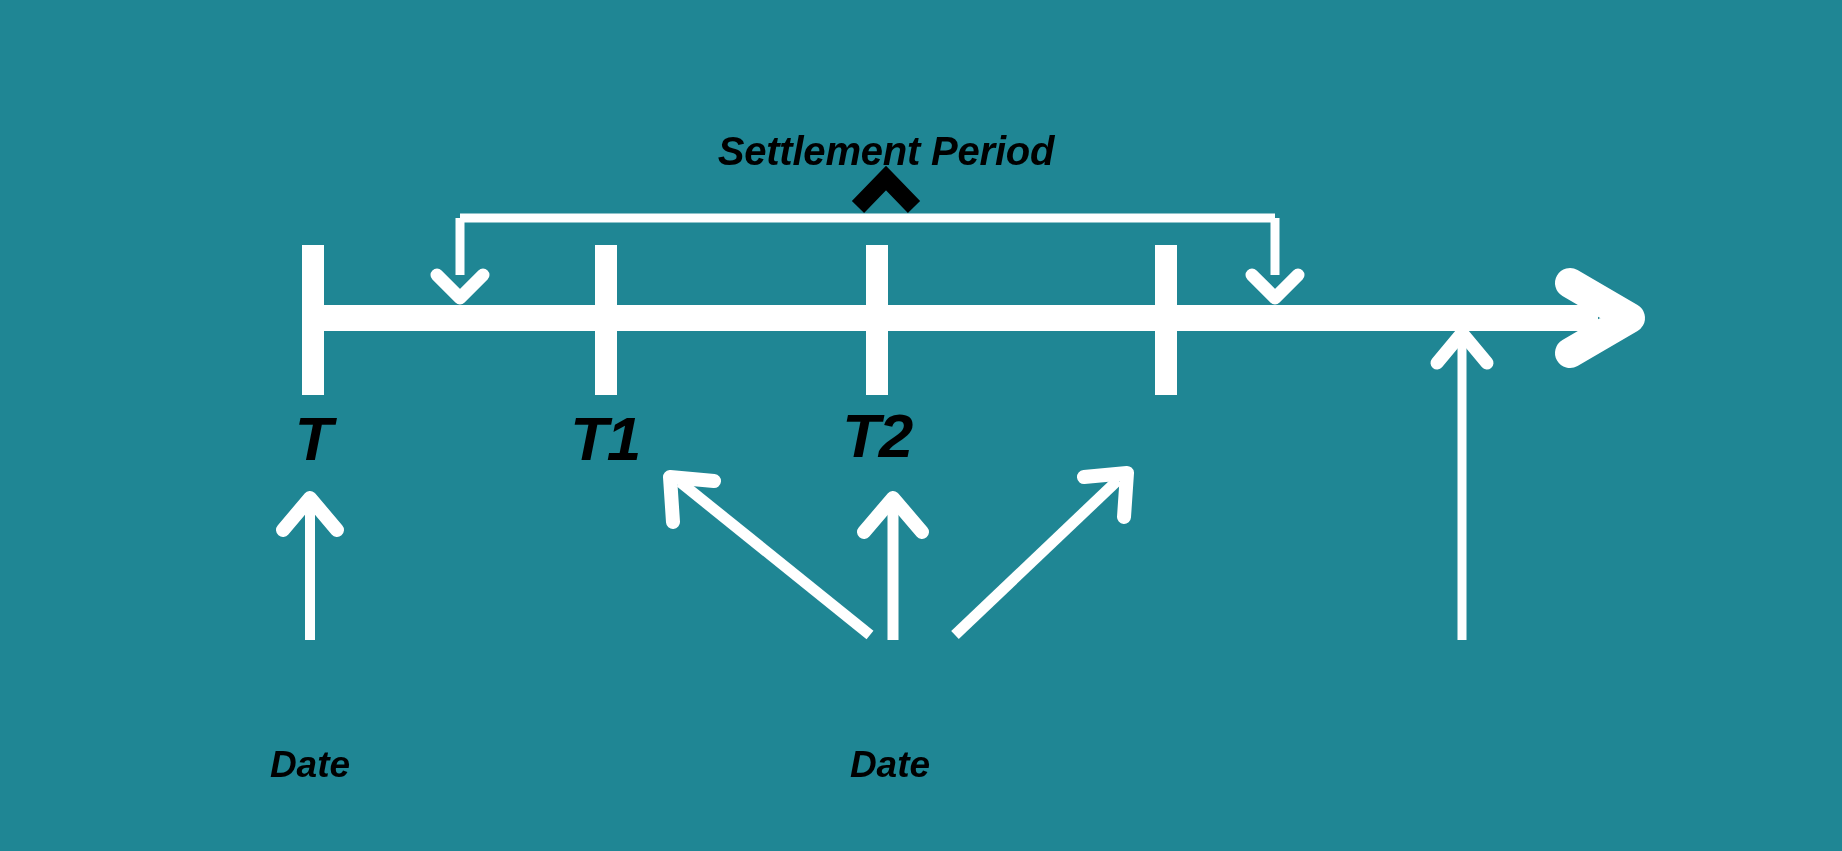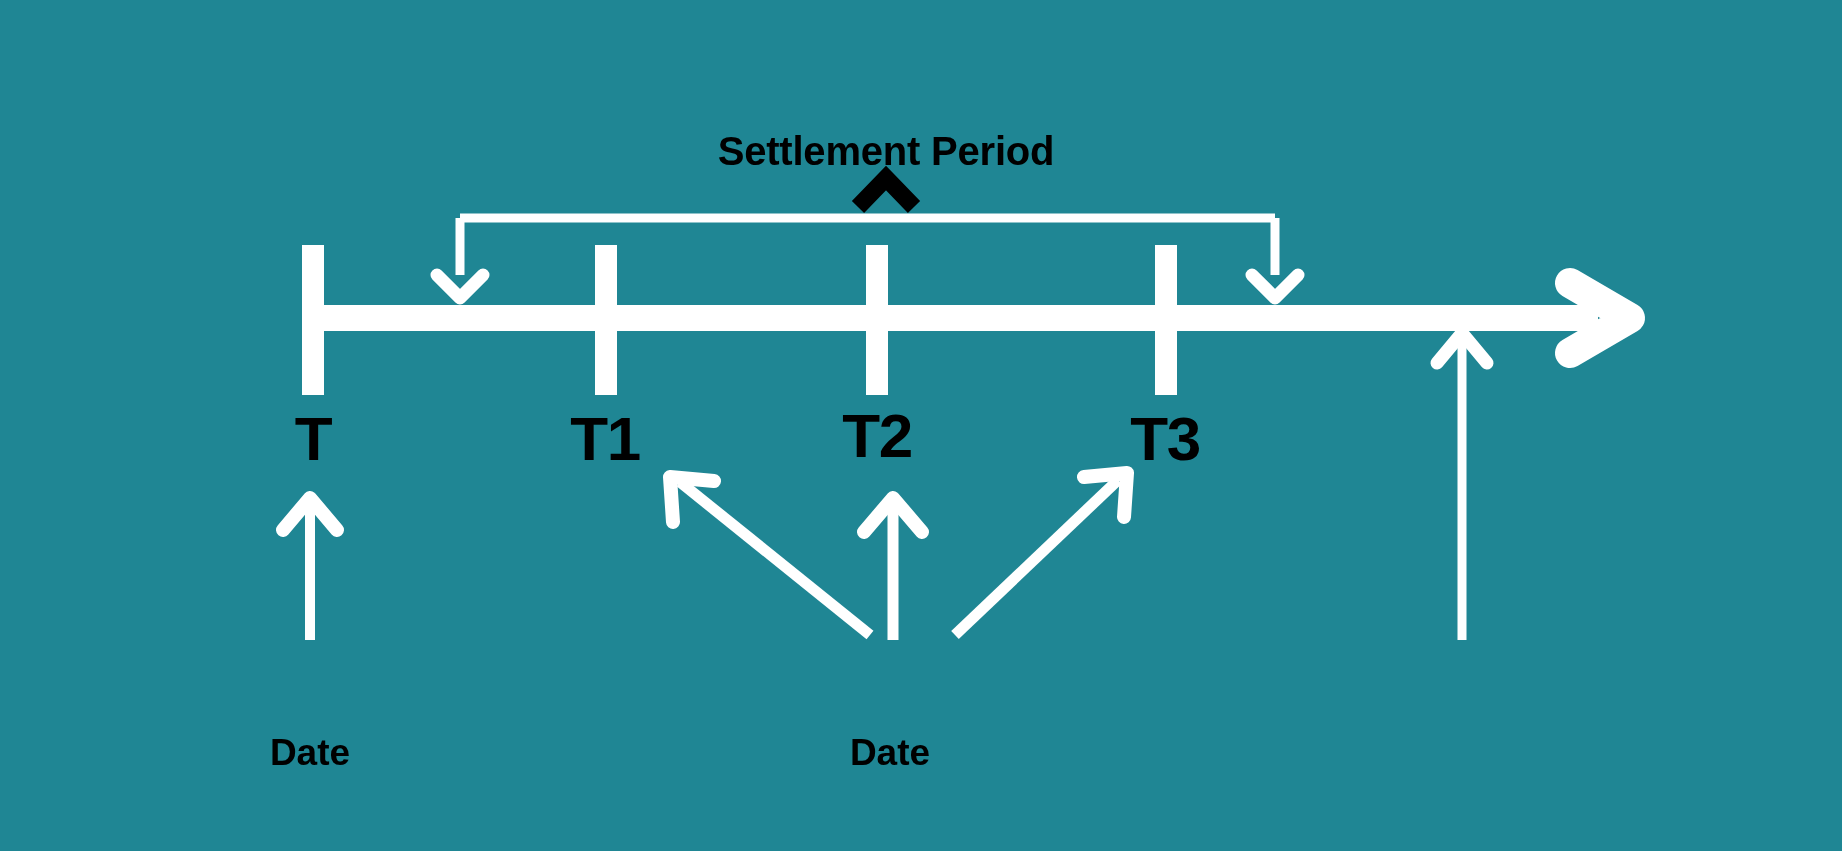--- a/index.html
+++ b/index.html
@@ -24,36 +24,37 @@
     height: 851px;
     display: block;
   }
   .lbl {
     position: absolute;
     color: #000000;
     text-align: center;
     white-space: pre;
     line-height: 1.08;
     user-select: none;
+    font-style: italic;
   }
   .title-lbl {
     font-size: 40px;
     font-weight: bold;
     letter-spacing: -0.2px;
   }
   .tick-lbl {
     font-size: 62px;
     font-weight: bold;
     letter-spacing: -1.5px;
   }
   .note-lbl {
     font-size: 37px;
     font-weight: bold;
   }
-  .note-lbl .l2 { display: block; }
+  .note-lbl .l2 { display: block; margin-top: 12px; }
 </style>
 </head>
 <body>
 
 <div id="stage">
 
   <svg class="diagram" viewBox="0 0 1842 851">
 
     <g>
       <rect x="313" y="305" width="1285" height="26" fill="#ffffff"></rect>
@@ -100,21 +101,20 @@
       <path d="M 1437 363 L 1462 333 L 1487 363" fill="none" stroke="#ffffff" stroke-width="13" stroke-linecap="round" stroke-linejoin="round"></path>
     </g>
 
   </svg>
 
   <div class="lbl title-lbl" style="left:586px; top:130px; width:600px;">Settlement Period</div>
 
   <div class="lbl tick-lbl" style="left:213px; top:406px; width:200px;">T</div>
   <div class="lbl tick-lbl" style="left:505px; top:406px; width:200px;text-align:center;">T1</div>
   <div class="lbl tick-lbl" style="left:777px; top:403px; width:200px;">T2</div>
-  <div class="lbl tick-lbl" style="left:1065px; top:406px; width:200px;">T3</div>
 
   <div class="lbl note-lbl" style="left:110px; top:653px; width:400px;">
     <span class="l2">Date</span>
   </div>
 
   <div class="lbl note-lbl" style="left:690px; top:653px; width:400px;">
     <span class="l2">Date</span>
   </div>
 
   <div class="lbl note-lbl" style="left:1260px; top:653px; width:400px;">

